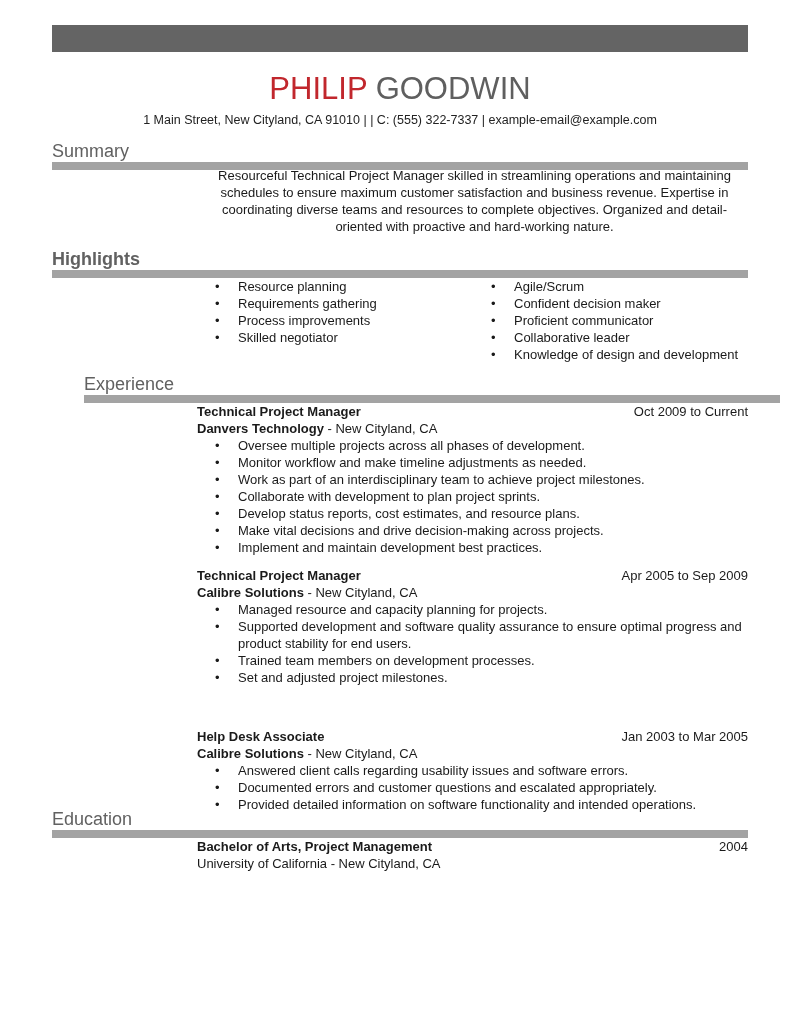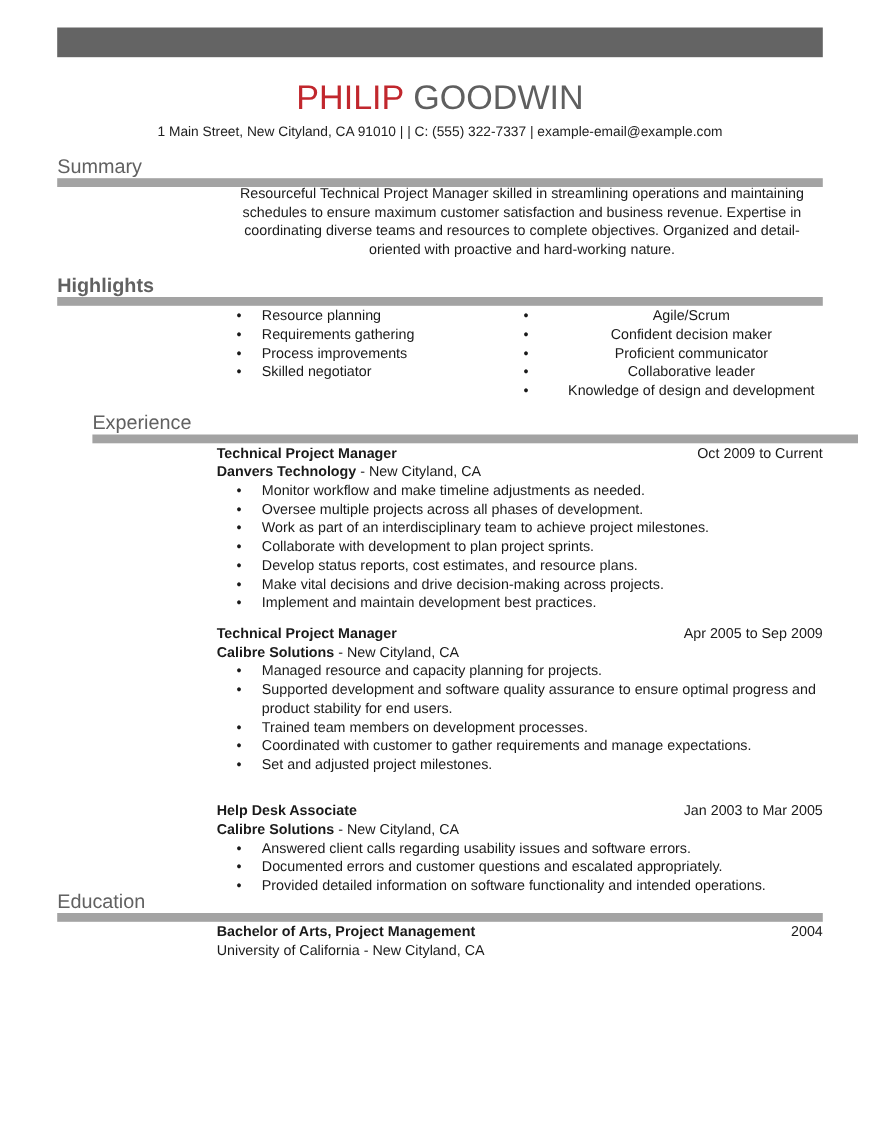--- a/index.html
+++ b/index.html
@@ -15,21 +15,21 @@
     .section-head { position: absolute; left: 52px; width: 696px; height: 22px; border-bottom: 8px solid #a3a3a3; }
     .section-head span { position: absolute; left: 0; bottom: 0px; font-family: "Liberation Sans", sans-serif;
                          font-size: 18px; color: #616161; }
     .txt { font-family: "Liberation Sans", sans-serif; font-size: 13px; line-height: 17px; color: #1a1a1a; }
     .summary { position: absolute; left: 197px; top: 167px; width: 555px; text-align: center; }
     ul.bul { list-style: none; margin: 0; padding: 0; }
     ul.bul li { position: relative; padding-left: 41px; }
     ul.bul li::before { content: "\2022"; position: absolute; left: 18px; top: 0; font-size: 13px; }
     .hl-col { position: absolute; top: 278px; }
     .hl-col.left { left: 197px; width: 260px; }
-    .hl-col.right { left: 458px; width: 300px; text-align: center; }
+    .hl-col.right { left: 473px; width: 300px; }
     .job { position: absolute; left: 197px; width: 551px; }
     .job-row { position: relative; height: 17px; }
     .job-title { font-weight: bold; }
     .job-dates { position: absolute; right: 0; top: 0; }
     .company { font-weight: bold; }
     .edu { position: absolute; left: 197px; width: 551px; top: 838px; }
   </style>
 </head>
 <body>
 
@@ -74,43 +74,42 @@
 
 <div class="job txt" style="top:403px;">
   <div class="job-row">
     <span class="job-title">Technical Project Manager</span>
     <span class="job-dates">Oct 2009 to Current</span>
   </div>
   <div>
     <span class="company">Danvers Technology</span><span> - New Cityland, CA</span>
   </div>
   <ul class="bul">
+    <li>Oversee multiple projects across all phases of development.</li>
     <li>Monitor workflow and make timeline adjustments as needed.</li>
-    <li>Oversee multiple projects across all phases of development.</li>
     <li>Work as part of an interdisciplinary team to achieve project milestones.</li>
     <li>Collaborate with development to plan project sprints.</li>
     <li>Develop status reports, cost estimates, and resource plans.</li>
     <li>Make vital decisions and drive decision-making across projects.</li>
     <li>Implement and maintain development best practices.</li>
   </ul>
 </div>
 
 <div class="job txt" style="top:567px;">
   <div class="job-row">
     <span class="job-title">Technical Project Manager</span>
     <span class="job-dates">Apr 2005 to Sep 2009</span>
   </div>
   <div>
     <span class="company">Calibre Solutions</span><span> - New Cityland, CA</span>
   </div>
   <ul class="bul">
     <li>Managed resource and capacity planning for projects.</li>
     <li>Supported development and software quality assurance to ensure optimal progress and product stability for end users.</li>
     <li>Trained team members on development processes.</li>
-    <li>Coordinated with customer to gather requirements and manage expectations.</li>
     <li>Set and adjusted project milestones.</li>
   </ul>
 </div>
 
 <div class="job txt" style="top:728px;">
   <div class="job-row">
     <span class="job-title">Help Desk Associate</span>
     <span class="job-dates">Jan 2003 to Mar 2005</span>
   </div>
   <div>

